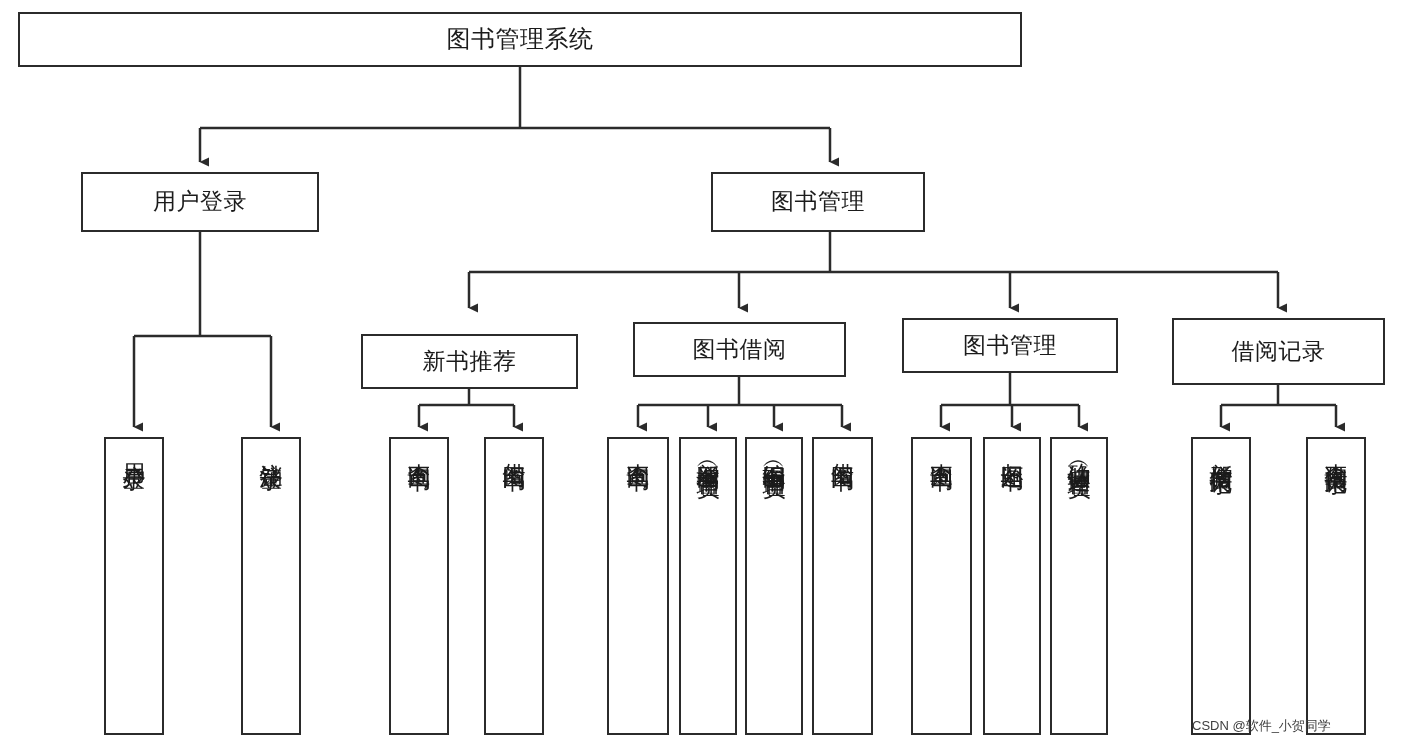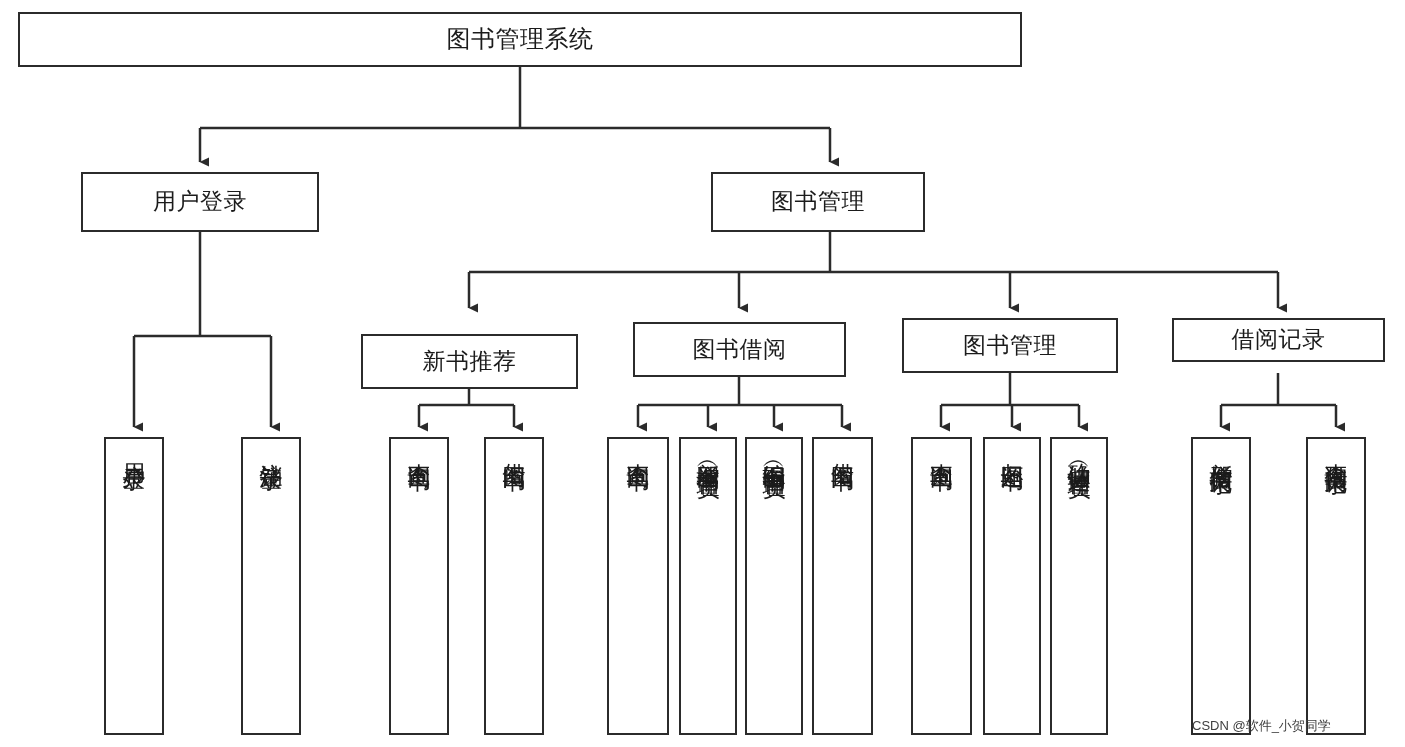--- a/index.html
+++ b/index.html
@@ -128,21 +128,21 @@
       </div>
       <div class="node-box horizontal" style="left: 361px; top: 318px; width: 217px; height: 55px; margin-top: 16px;">
         <span class="node-label">新书推荐</span>
       </div>
       <div class="node-box horizontal" style="left: 633px; top: 322px; width: 213px; height: 55px;">
         <span class="node-label">图书借阅</span>
       </div>
       <div class="node-box horizontal" style="left: 902px; top: 318px; width: 216px; height: 55px;">
         <span class="node-label">图书管理</span>
       </div>
-      <div class="node-box horizontal" style="left: 1172px; top: 318px; width: 213px; height: 44px;">
+      <div class="node-box horizontal" style="left: 1172px; top: 318px; width: 213px; height: 67px;">
         <span class="node-label">借阅记录</span>
       </div>
       <div class="node-box vertical" style="left: 104px; top: 437px; width: 60px; height: 298px;">
         <span class="node-label">用户登录</span>
       </div>
       <div class="node-box vertical" style="left: 241px; top: 437px; width: 60px; height: 298px;">
         <span class="node-label">注销登录</span>
       </div>
       <div class="node-box vertical" style="left: 389px; top: 437px; width: 60px; height: 298px;">
         <span class="node-label">查询图书</span>

